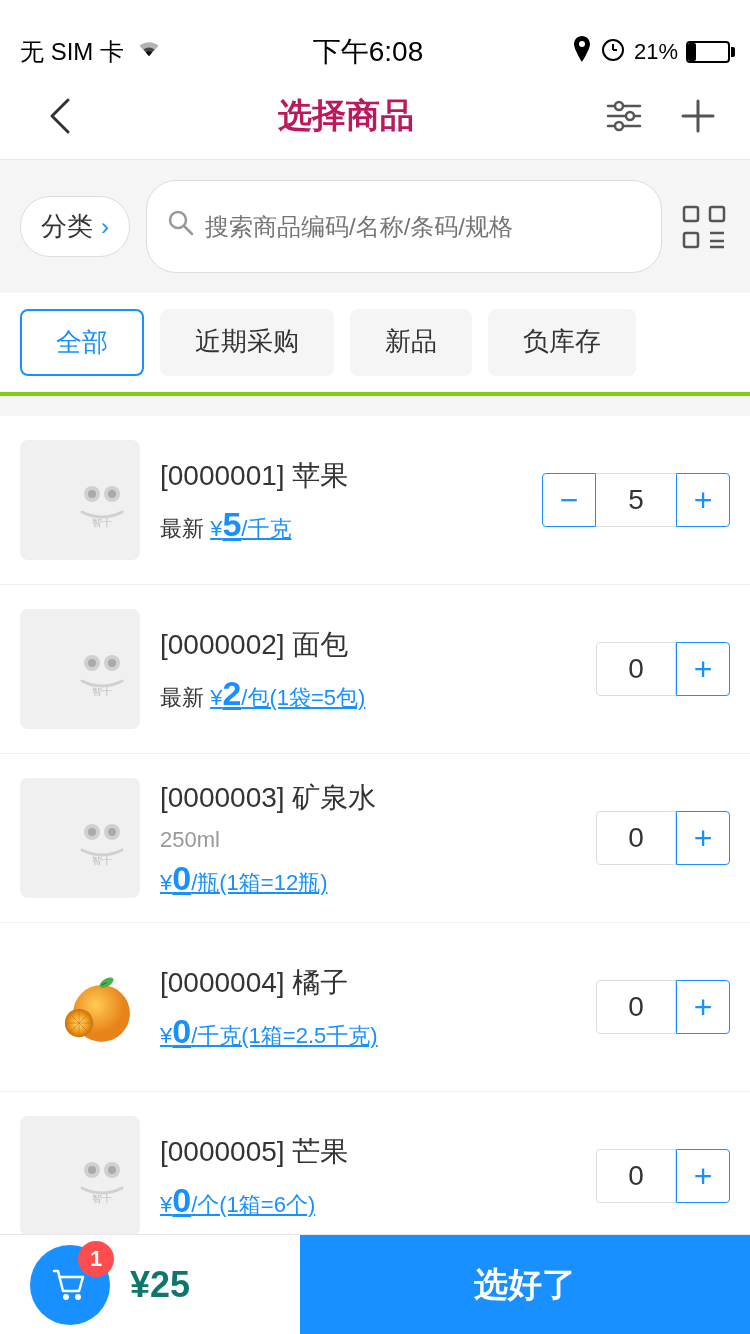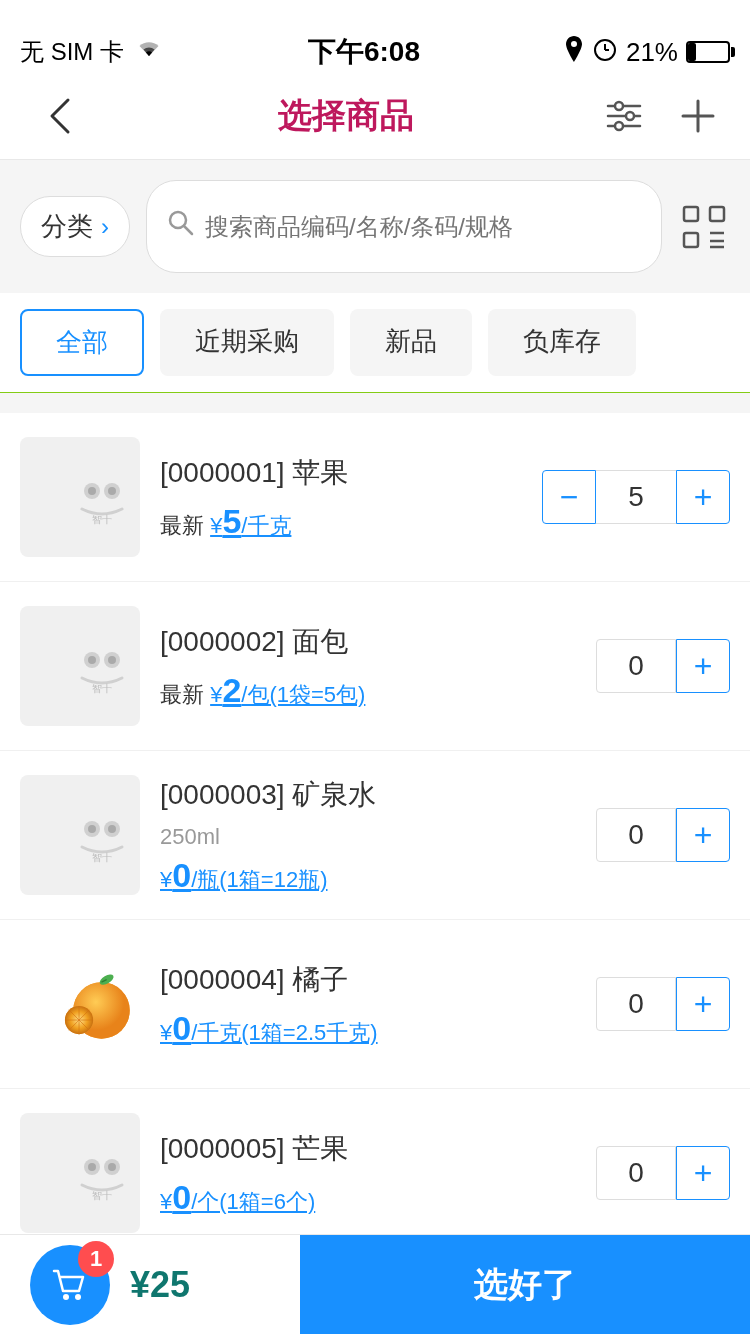--- a/index.html
+++ b/index.html
@@ -19,22 +19,22 @@
       background: #fff;
       display: flex;
       align-items: center;
       justify-content: space-between;
       padding: 0 20px;
       font-size: 24px;
       font-weight: 500;
       margin-top: 32px;
     }
     .status-left { display: flex; align-items: center; gap: 10px; }
-    .status-center { font-size: 28px; font-weight: 700; }
-    .status-right { display: flex; align-items: center; gap: 8px; font-size: 26px; }
+    .status-center { font-size: 28px; font-weight: 400; }
+    .status-right { display: flex; align-items: center; gap: 8px; font-size: 22px; }
     .battery-icon {
       width: 44px; height: 22px; border: 2px solid #000; border-radius: 4px;
       position: relative; display: inline-flex; align-items: center;
     }
     .battery-icon::after {
       content: '';
       position: absolute; right: -7px; top: 50%; transform: translateY(-50%);
       width: 4px; height: 10px; background: #000; border-radius: 0 2px 2px 0;
     }
     .battery-fill {
@@ -100,21 +100,21 @@
       display: flex; align-items: center; justify-content: center;
       cursor: pointer;
     }
 
     
     .tab-row {
       display: flex;
       background: #fff;
       padding: 16px 20px;
       gap: 16px;
-      border-bottom: 1px solid #84cc16;
+      border-bottom: 4px solid #84cc16;
     }
     .tab-item {
       padding: 14px 34px;
       border-radius: 8px;
       font-size: 26px;
       color: #333;
       background: #f5f5f5;
       cursor: pointer;
       border: 1px solid transparent;
     }

